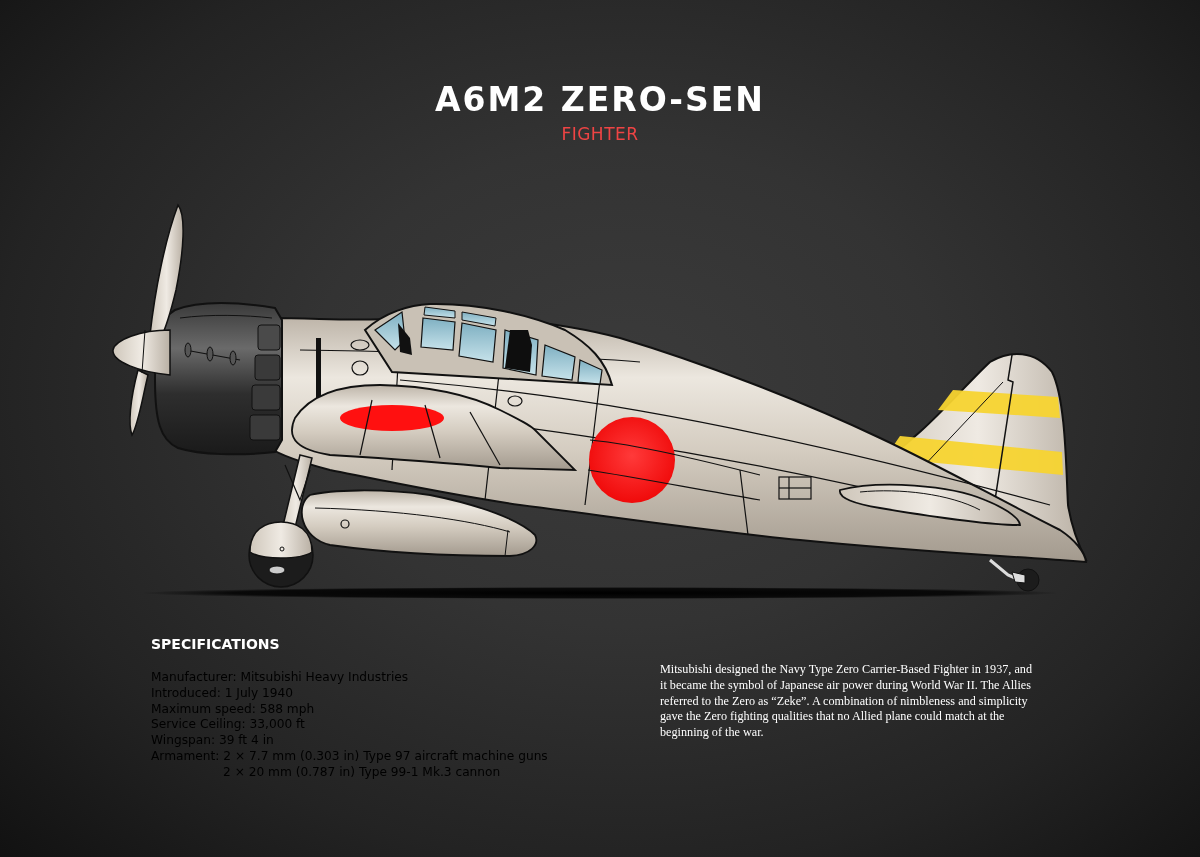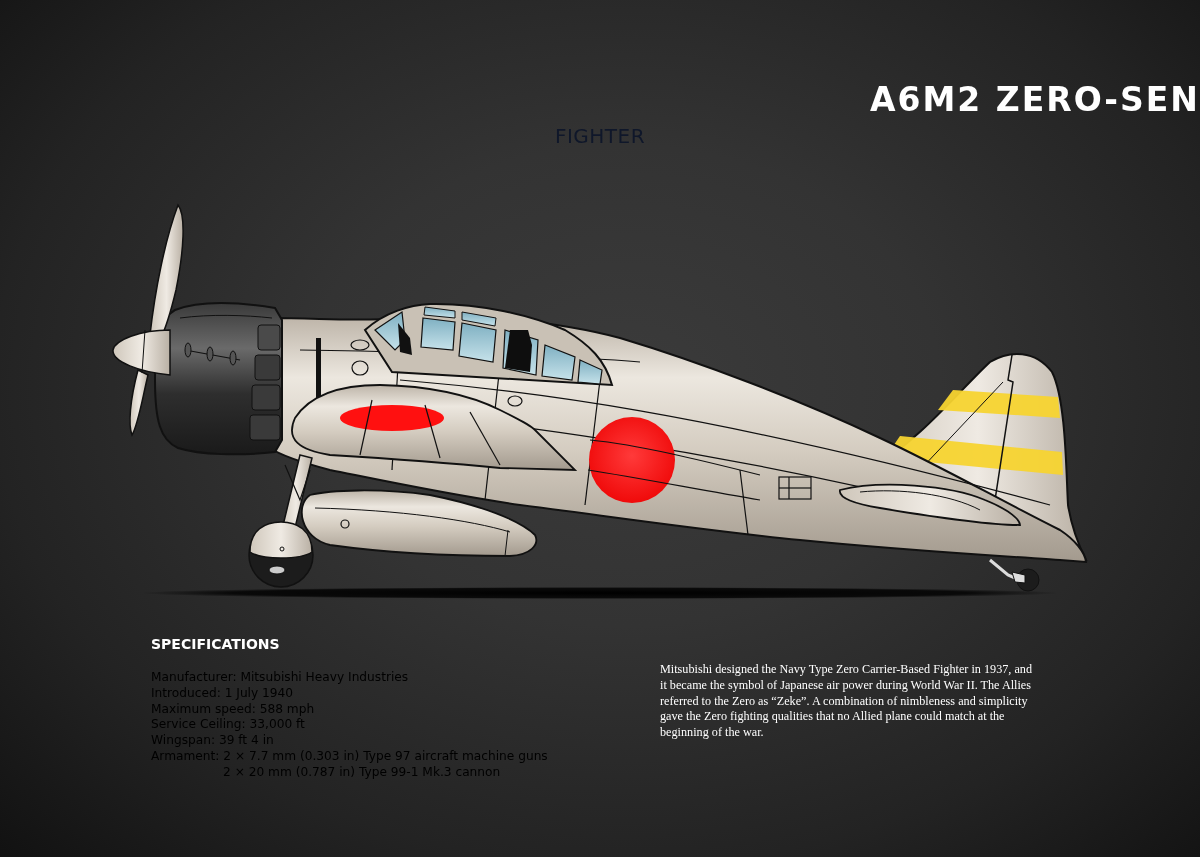--- a/index.html
+++ b/index.html
@@ -3,27 +3,27 @@
 <meta charset="utf-8">
 <style>
   html, body { margin: 0; padding: 0; }
   body {
     width: 1200px; height: 857px; overflow: hidden; position: relative;
     background: radial-gradient(ellipse 75% 80% at 52% 45%, #3b3b3b 0%, #333 35%, #232323 70%, #101010 100%);
     font-family: "Liberation Sans", "DejaVu Sans", sans-serif;
     color: #fff;
   }
   .title {
-    position: absolute; left: 0; width: 1200px; top: 80px; text-align: right;
+    position: absolute; left: 0; width: 1200px; top: 80px; text-align: center;
     font-family: "DejaVu Sans", sans-serif; font-weight: bold; font-size: 33px;
     letter-spacing: 2px; color: #fff;
   }
   .subtitle {
     position: absolute; left: 0; width: 1200px; top: 124px; text-align: center;
-    font-family: "DejaVu Sans", sans-serif; font-size: 20px; letter-spacing: 0.5px; color: #0f172a;
+    font-family: "DejaVu Sans", sans-serif; font-size: 17px; letter-spacing: 0.5px; color: #ef4444;
   }
   .aircraft { position: absolute; left: 0; top: 0; width: 1200px; height: 857px; }
   .specs { position: absolute; left: 151px; top: 636px; width: 420px; }
   .specs-heading {
     font-family: "DejaVu Sans", sans-serif; font-weight: bold; font-size: 14px; margin-bottom: 18px; color: #fff;
   }
   .spec-line { font-family: "DejaVu Sans", sans-serif; font-size: 12.2px; line-height: 15.8px; color: #000000; white-space: nowrap; }
   .spec-indent { padding-left: 72px; }
   .desc {
     position: absolute; left: 660px; top: 662px; width: 380px;

